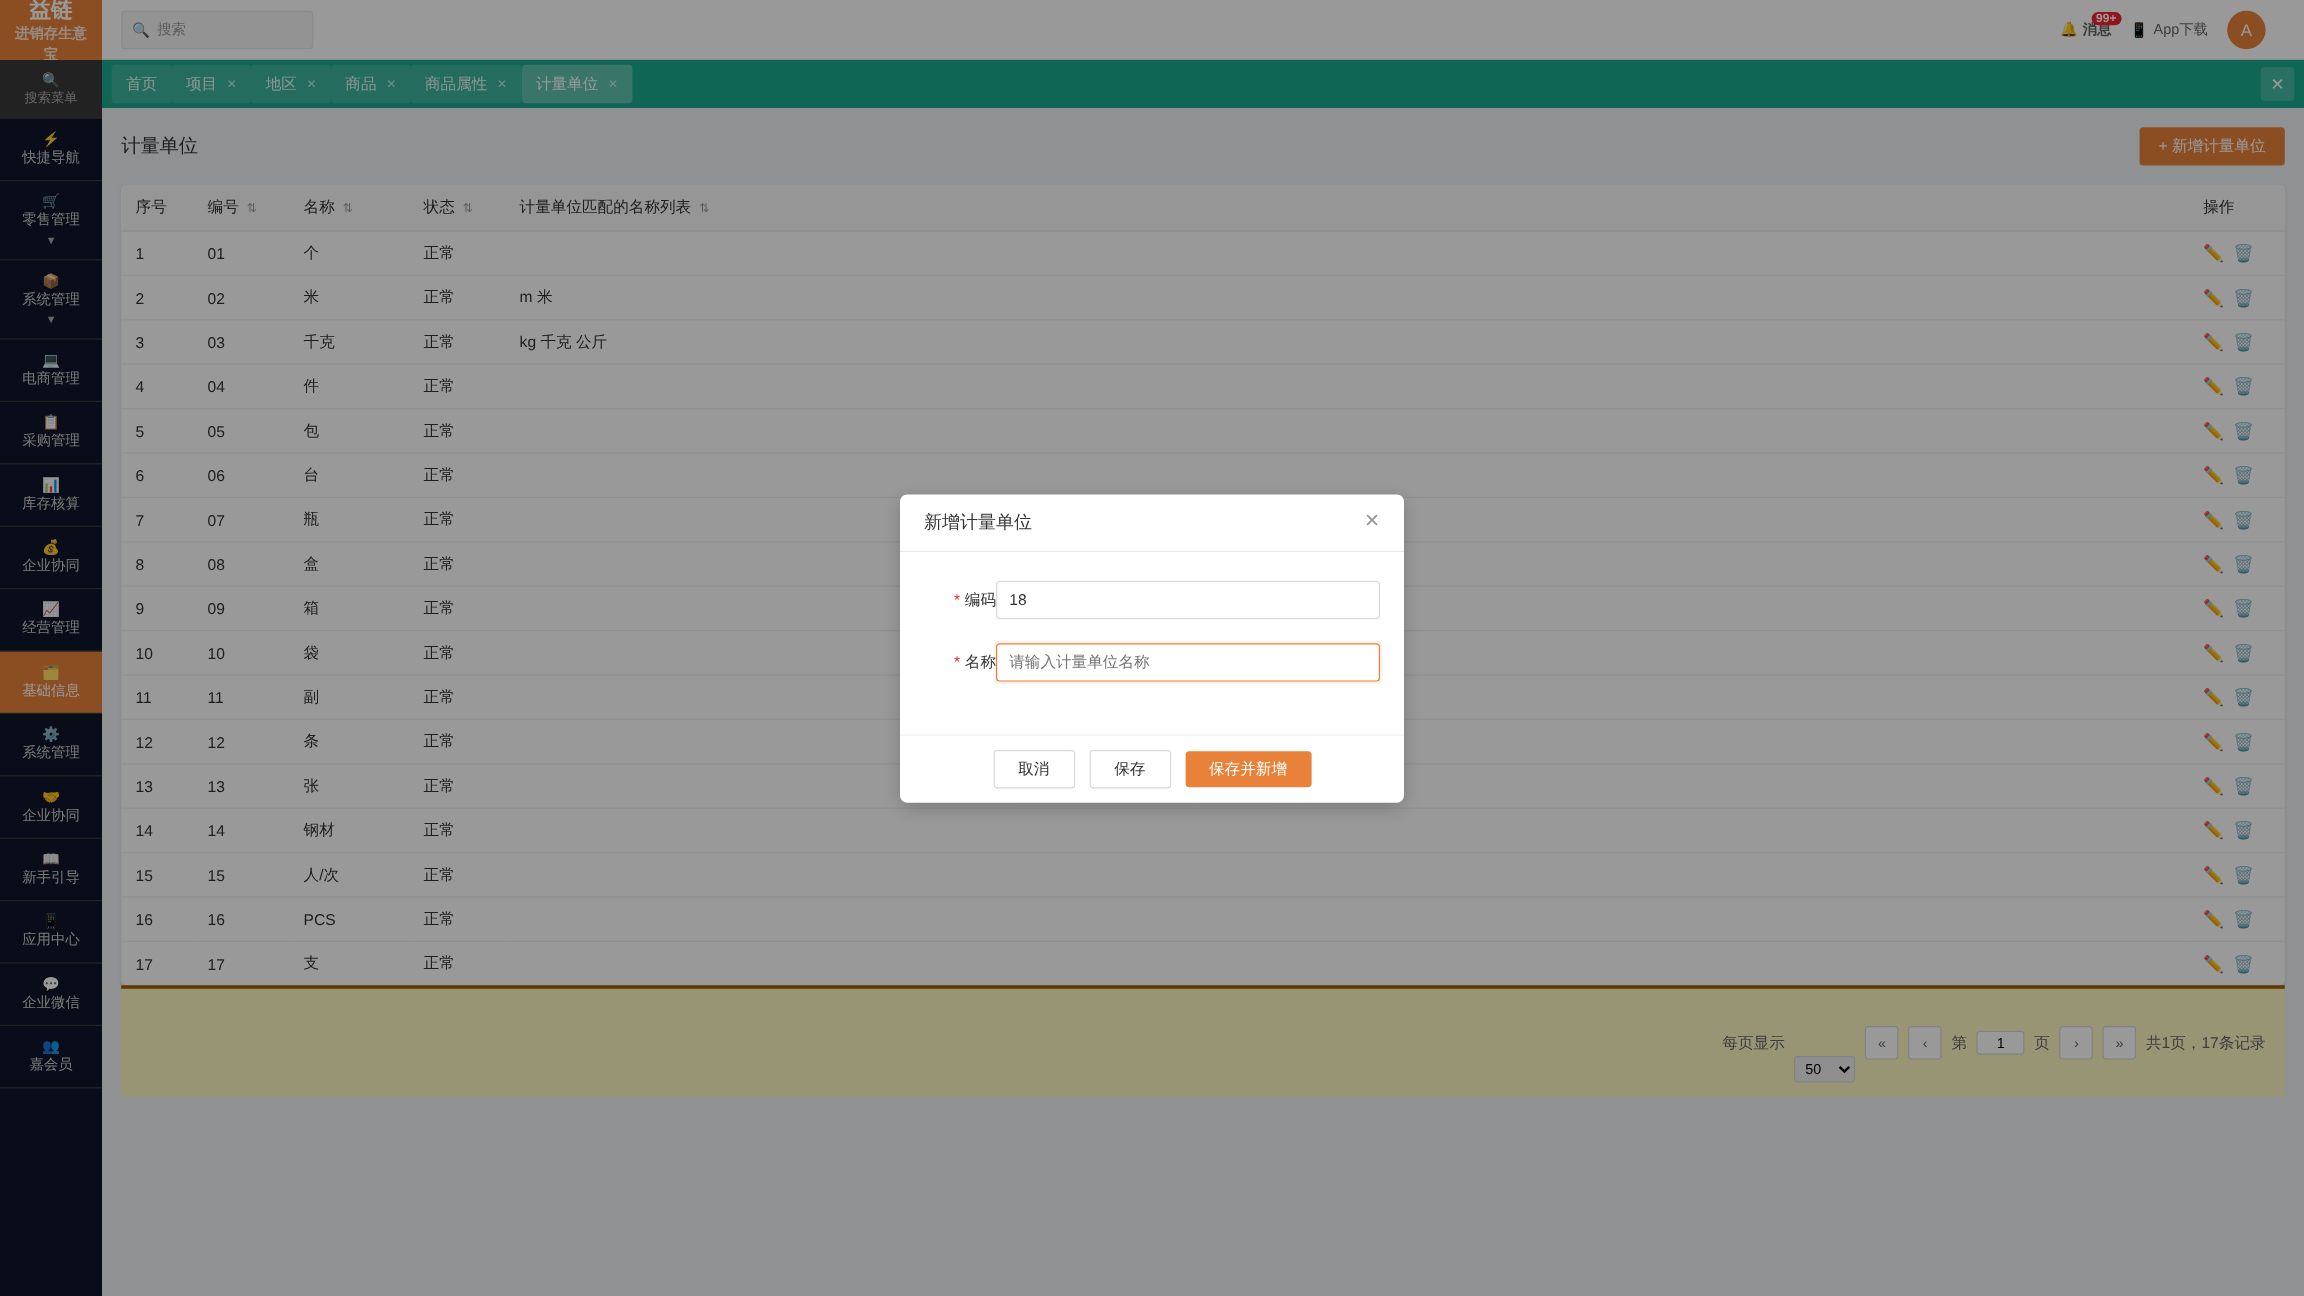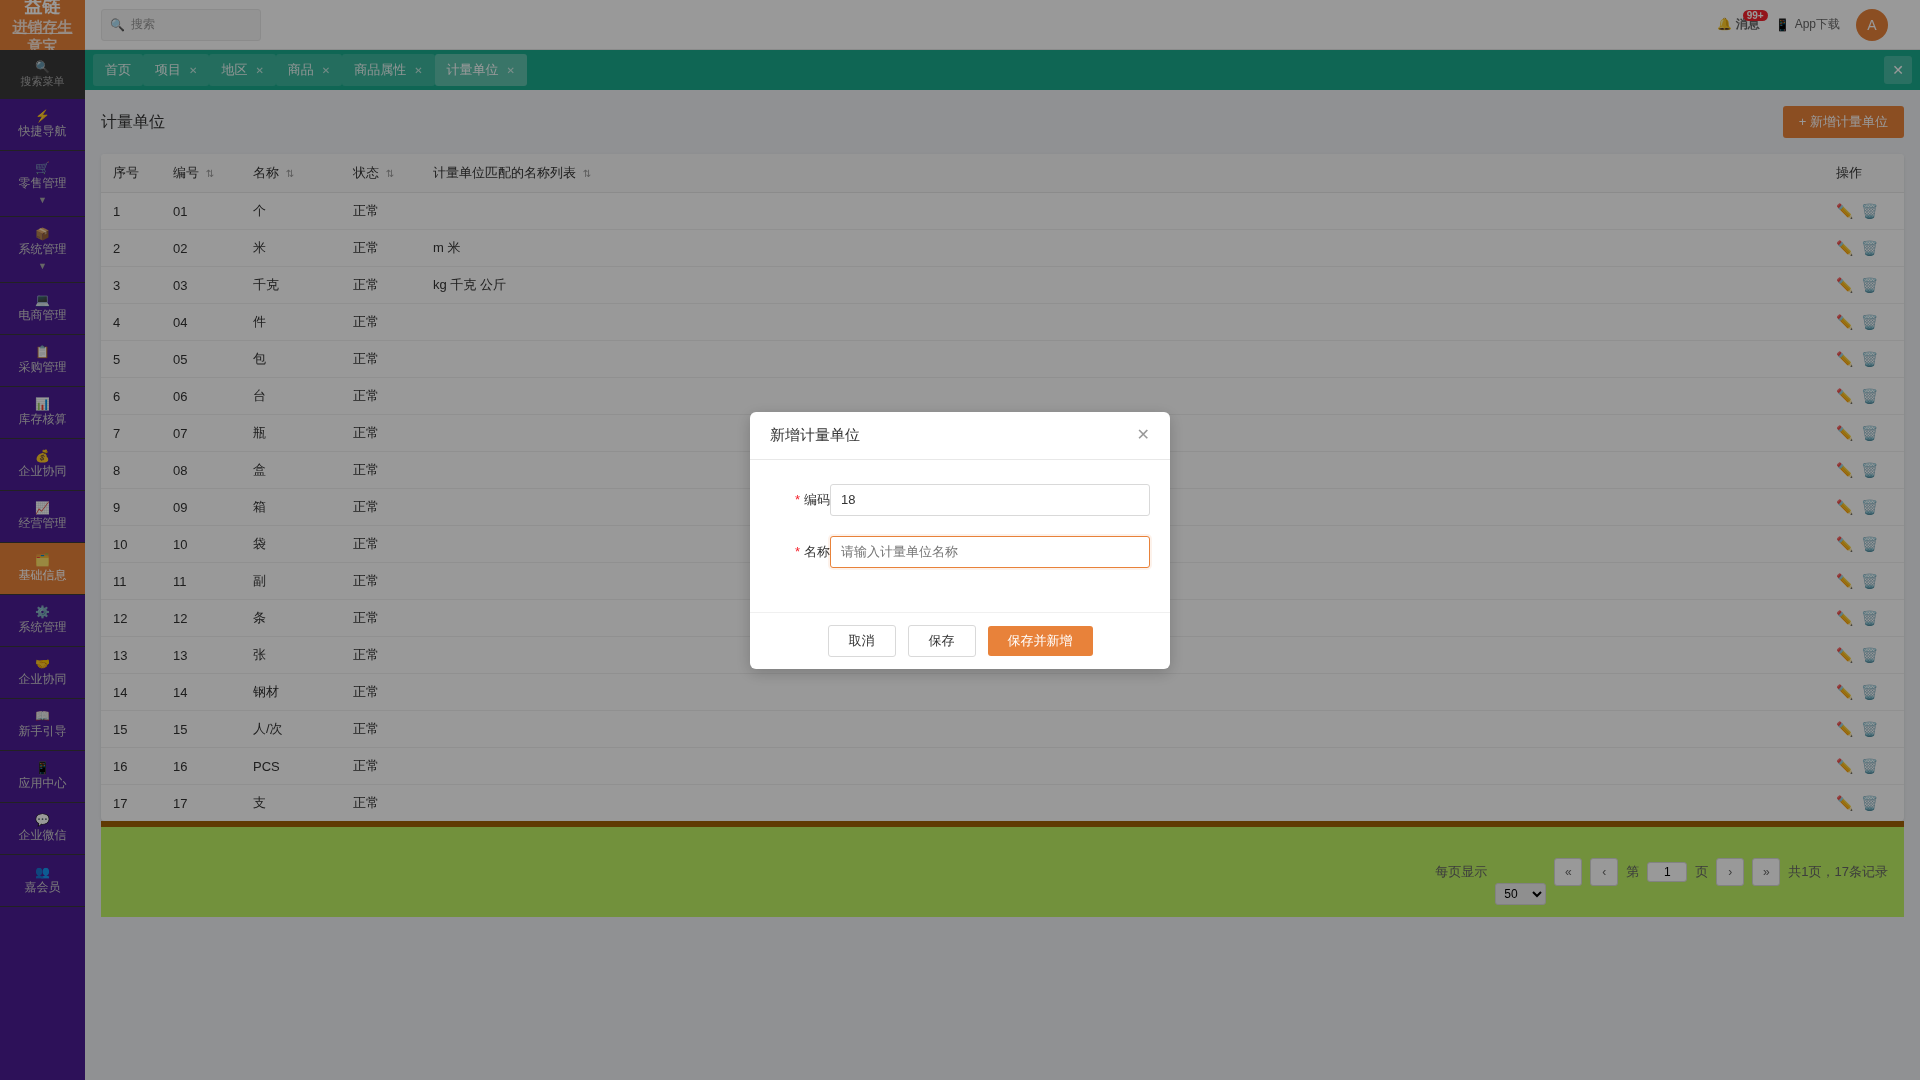--- a/index.html
+++ b/index.html
@@ -1,21 +1,21 @@
 <!DOCTYPE html>
 <html><head>
   <meta charset="utf-8">
   <style>
     * { margin: 0; padding: 0; box-sizing: border-box; }
     body { font-family: 'Microsoft YaHei', Arial, sans-serif; font-size: 13px; background: #f0f2f5; width: 1920px; height: 1080px; overflow: hidden; display: flex; }
 
     
     .sidebar {
       width: 85px;
-      background: #4c1d95;
+      background: #0f172a;
       height: 1080px;
       display: flex;
       flex-direction: column;
       flex-shrink: 0;
     }
     .sidebar-logo {
       height: 50px;
       background: #e8823a;
       display: flex;
       align-items: center;
@@ -171,22 +171,22 @@
     .status-normal { color: #52c41a; }
     .action-icons { display: flex; gap: 8px; }
     .action-icon { color: #aaa; cursor: pointer; font-size: 14px; }
 
     
     .pagination {
       display: flex;
       justify-content: flex-end;
       align-items: center;
       padding: 12px 16px;
-      background: #bef264;
-      border-top: 6px solid #a16207;
+      background: #fef9c3;
+      border-top: 3px solid #a16207;
       gap: 8px;
       font-size: 13px;
       color: #666;
     }
     .pagination select {
       border: 1px solid #d9d9d9;
       border-radius: 3px;
       padding: 2px 4px;
       font-size: 12px;
       margin-top: 44px;
@@ -304,21 +304,21 @@
     .col-match { }
     .col-action { width: 80px; text-align: right; }
   </style>
 </head>
 <body>
 
 <div class="sidebar">
   <div class="sidebar-logo">
     <div style="text-align:center;">
       <div style="font-size:18px;font-weight:bold;color:white;">益链</div>
-      <div style="font-size:15px;color:rgba(255,255,255,0.8);text-decoration:underline;">进销存生意宝</div>
+      <div style="font-size:12px;color:rgba(255,255,255,0.8);">进销存生意宝</div>
     </div>
   </div>
   <div class="sidebar-search">
     <div>🔍</div>
     <div style="font-size:11px;">搜索菜单</div>
   </div>
 
   <div class="sidebar-nav-item">
     <div>⚡</div>
     <div>快捷导航</div>

